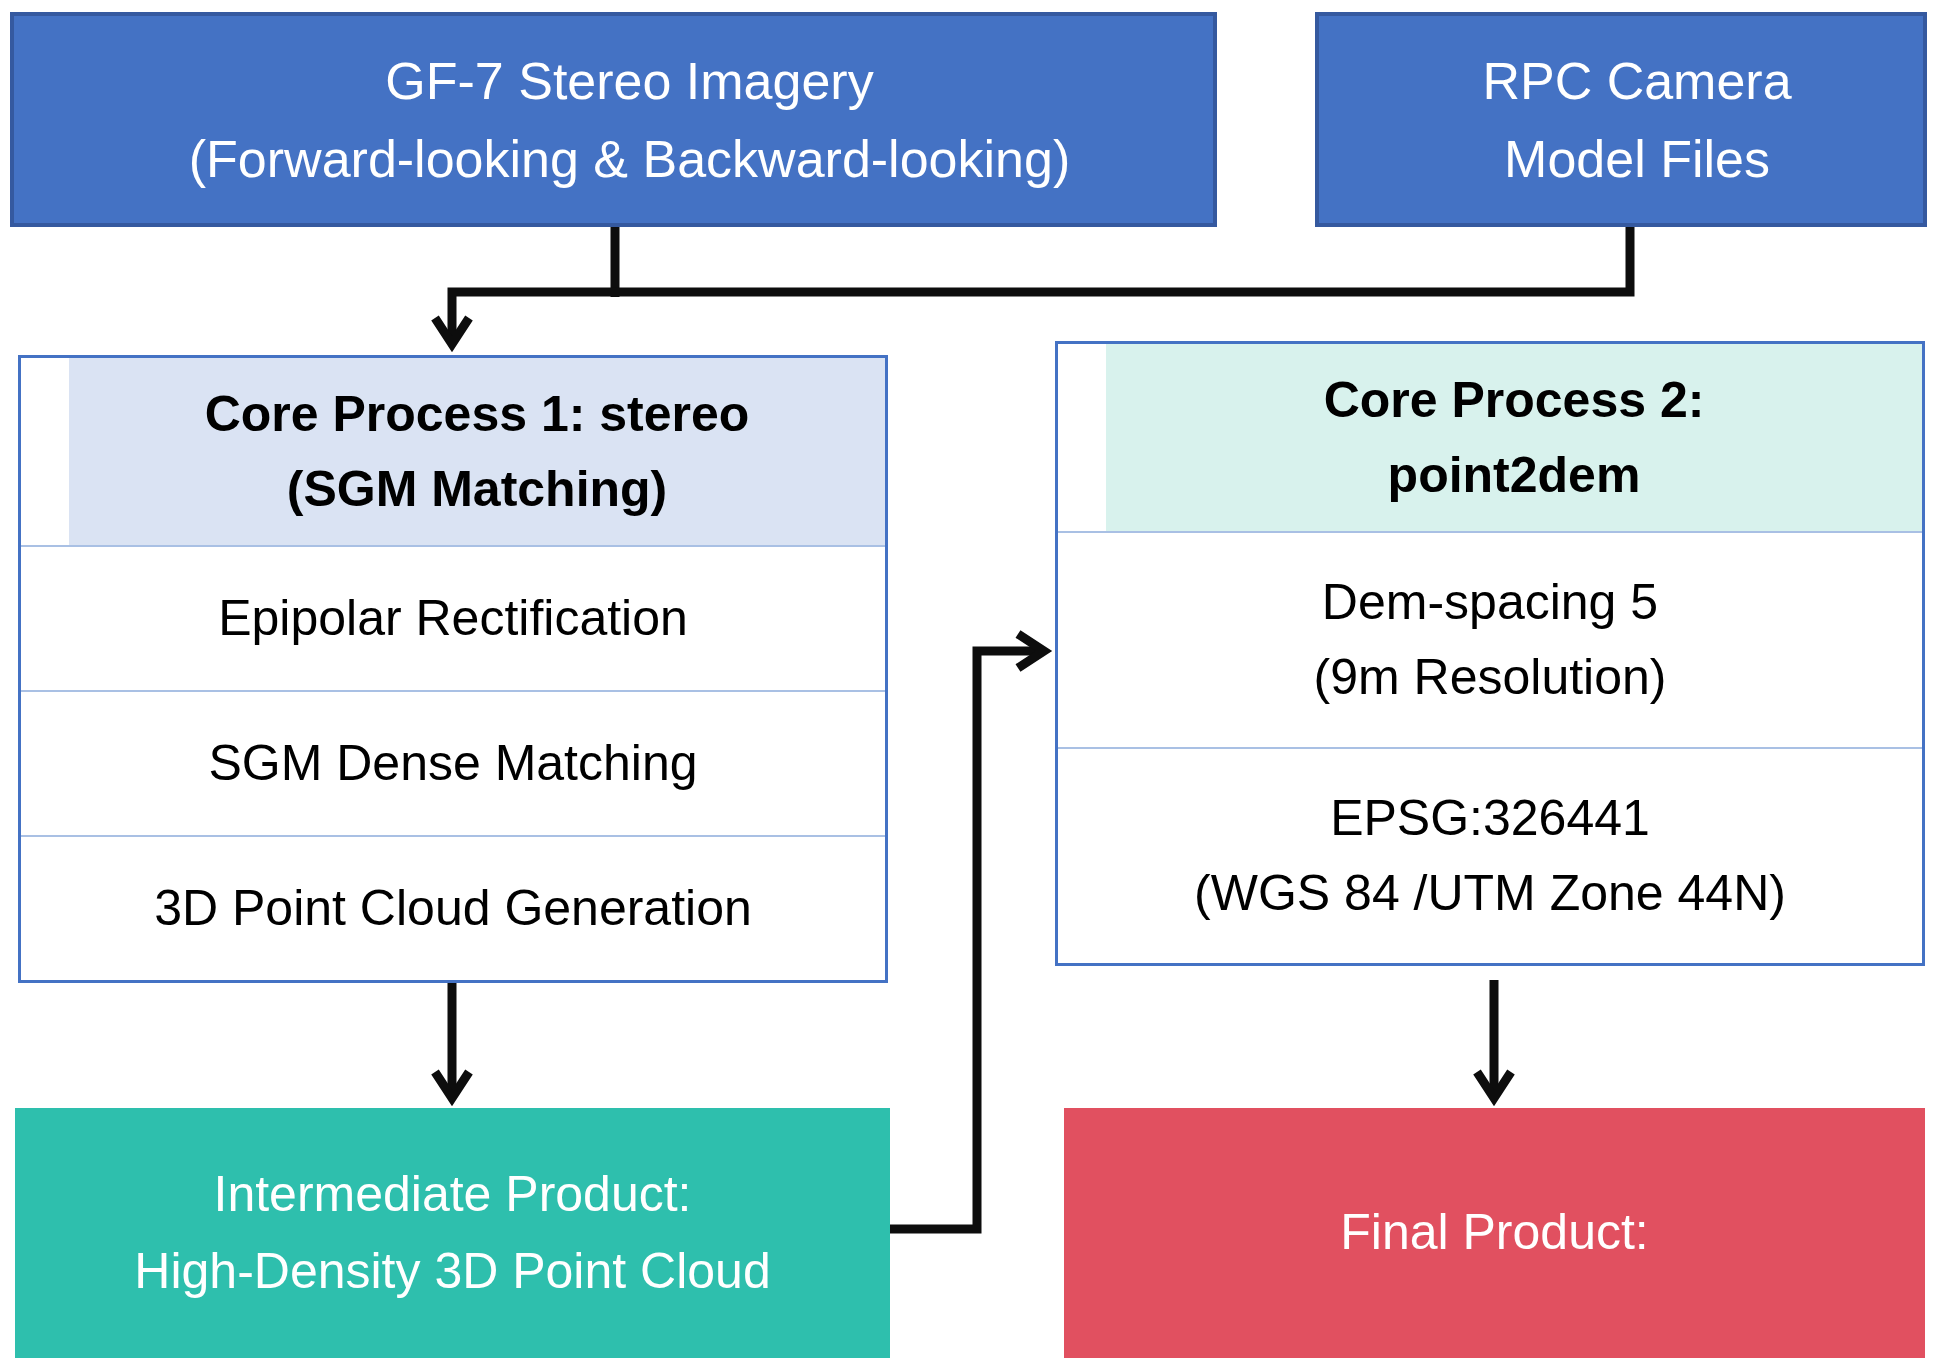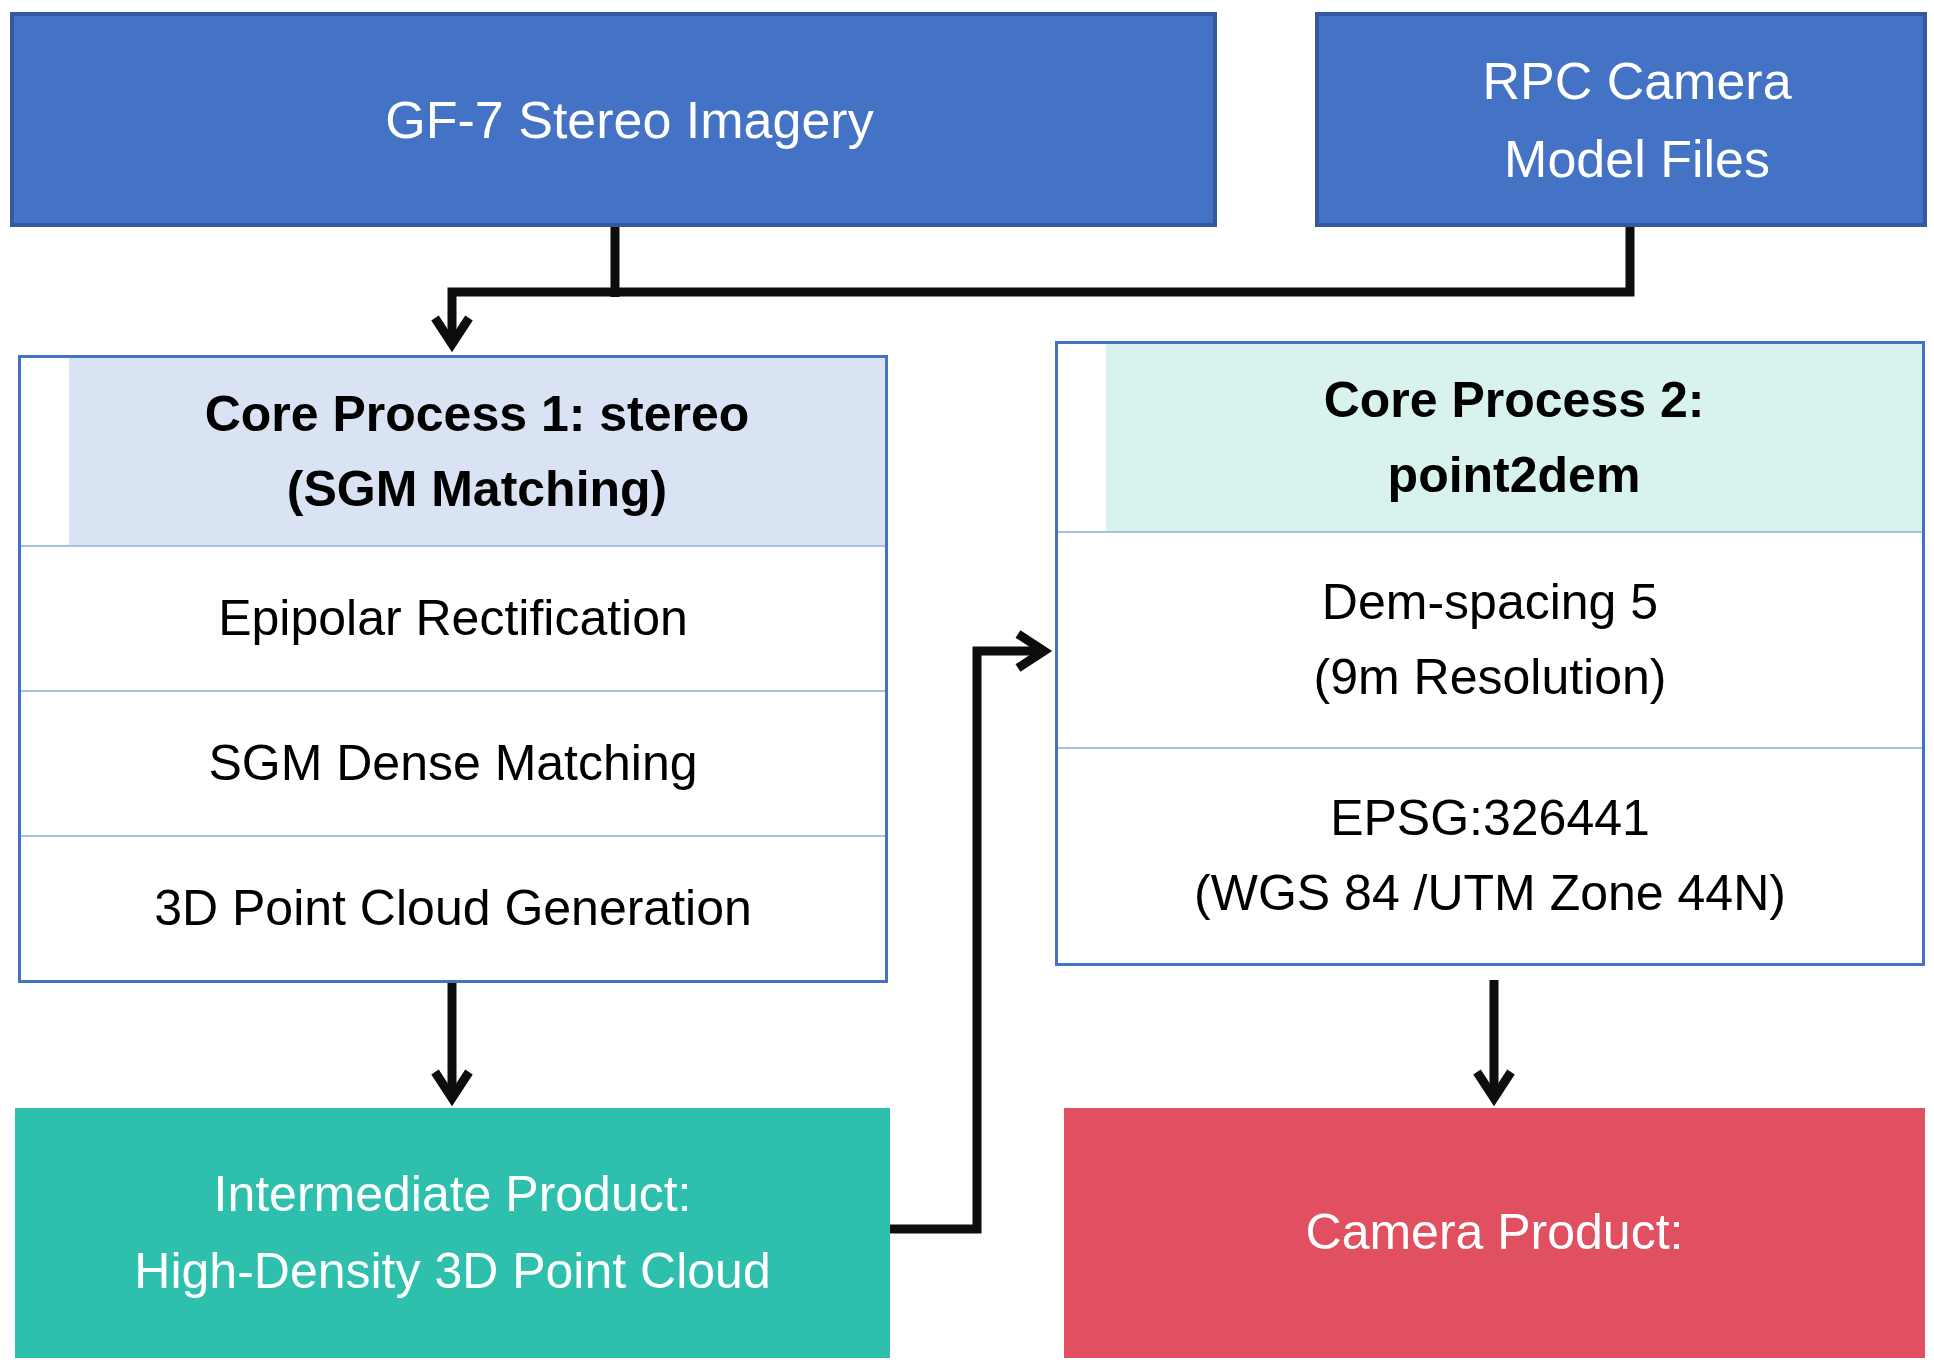--- a/index.html
+++ b/index.html
@@ -48,20 +48,21 @@
     </defs>
     <path class="connector" d="M 615 227 L 615 297"></path>
     <path class="connector" d="M 1630 227 L 1630 292 L 452 292 L 452 344" marker-end="url(#arrowhead)"></path>
     <path class="connector" d="M 452 983 L 452 1098" marker-end="url(#arrowhead)"></path>
     <path class="connector" d="M 890 1229 L 977 1229 L 977 651 L 1044 651" marker-end="url(#arrowhead)"></path>
     <path class="connector" d="M 1494 980 L 1494 1098" marker-end="url(#arrowhead)"></path>
   </svg>
 
   <div class="node input-box gf7">
     <div>GF-7 Stereo Imagery</div>
+    <div>(Forward-looking &amp; Backward-looking)</div>
   </div>
 
   <div class="node input-box rpc">
     <div>RPC Camera</div>
     <div>Model Files</div>
   </div>
 
   <div class="proc-table table1">
     <div class="thead">
       <div>Core Process 1: stereo</div>
@@ -92,16 +93,16 @@
       <div>(WGS 84 /UTM Zone 44N)</div>
     </div>
   </div>
 
   <div class="node product intermediate">
     <div>Intermediate Product:</div>
     <div>High-Density 3D Point Cloud</div>
   </div>
 
   <div class="node product final">
-    <div>Camera Product:</div>
+    <div>Final Product:</div>
   </div>
 
 </div>
 
 </body></html>

